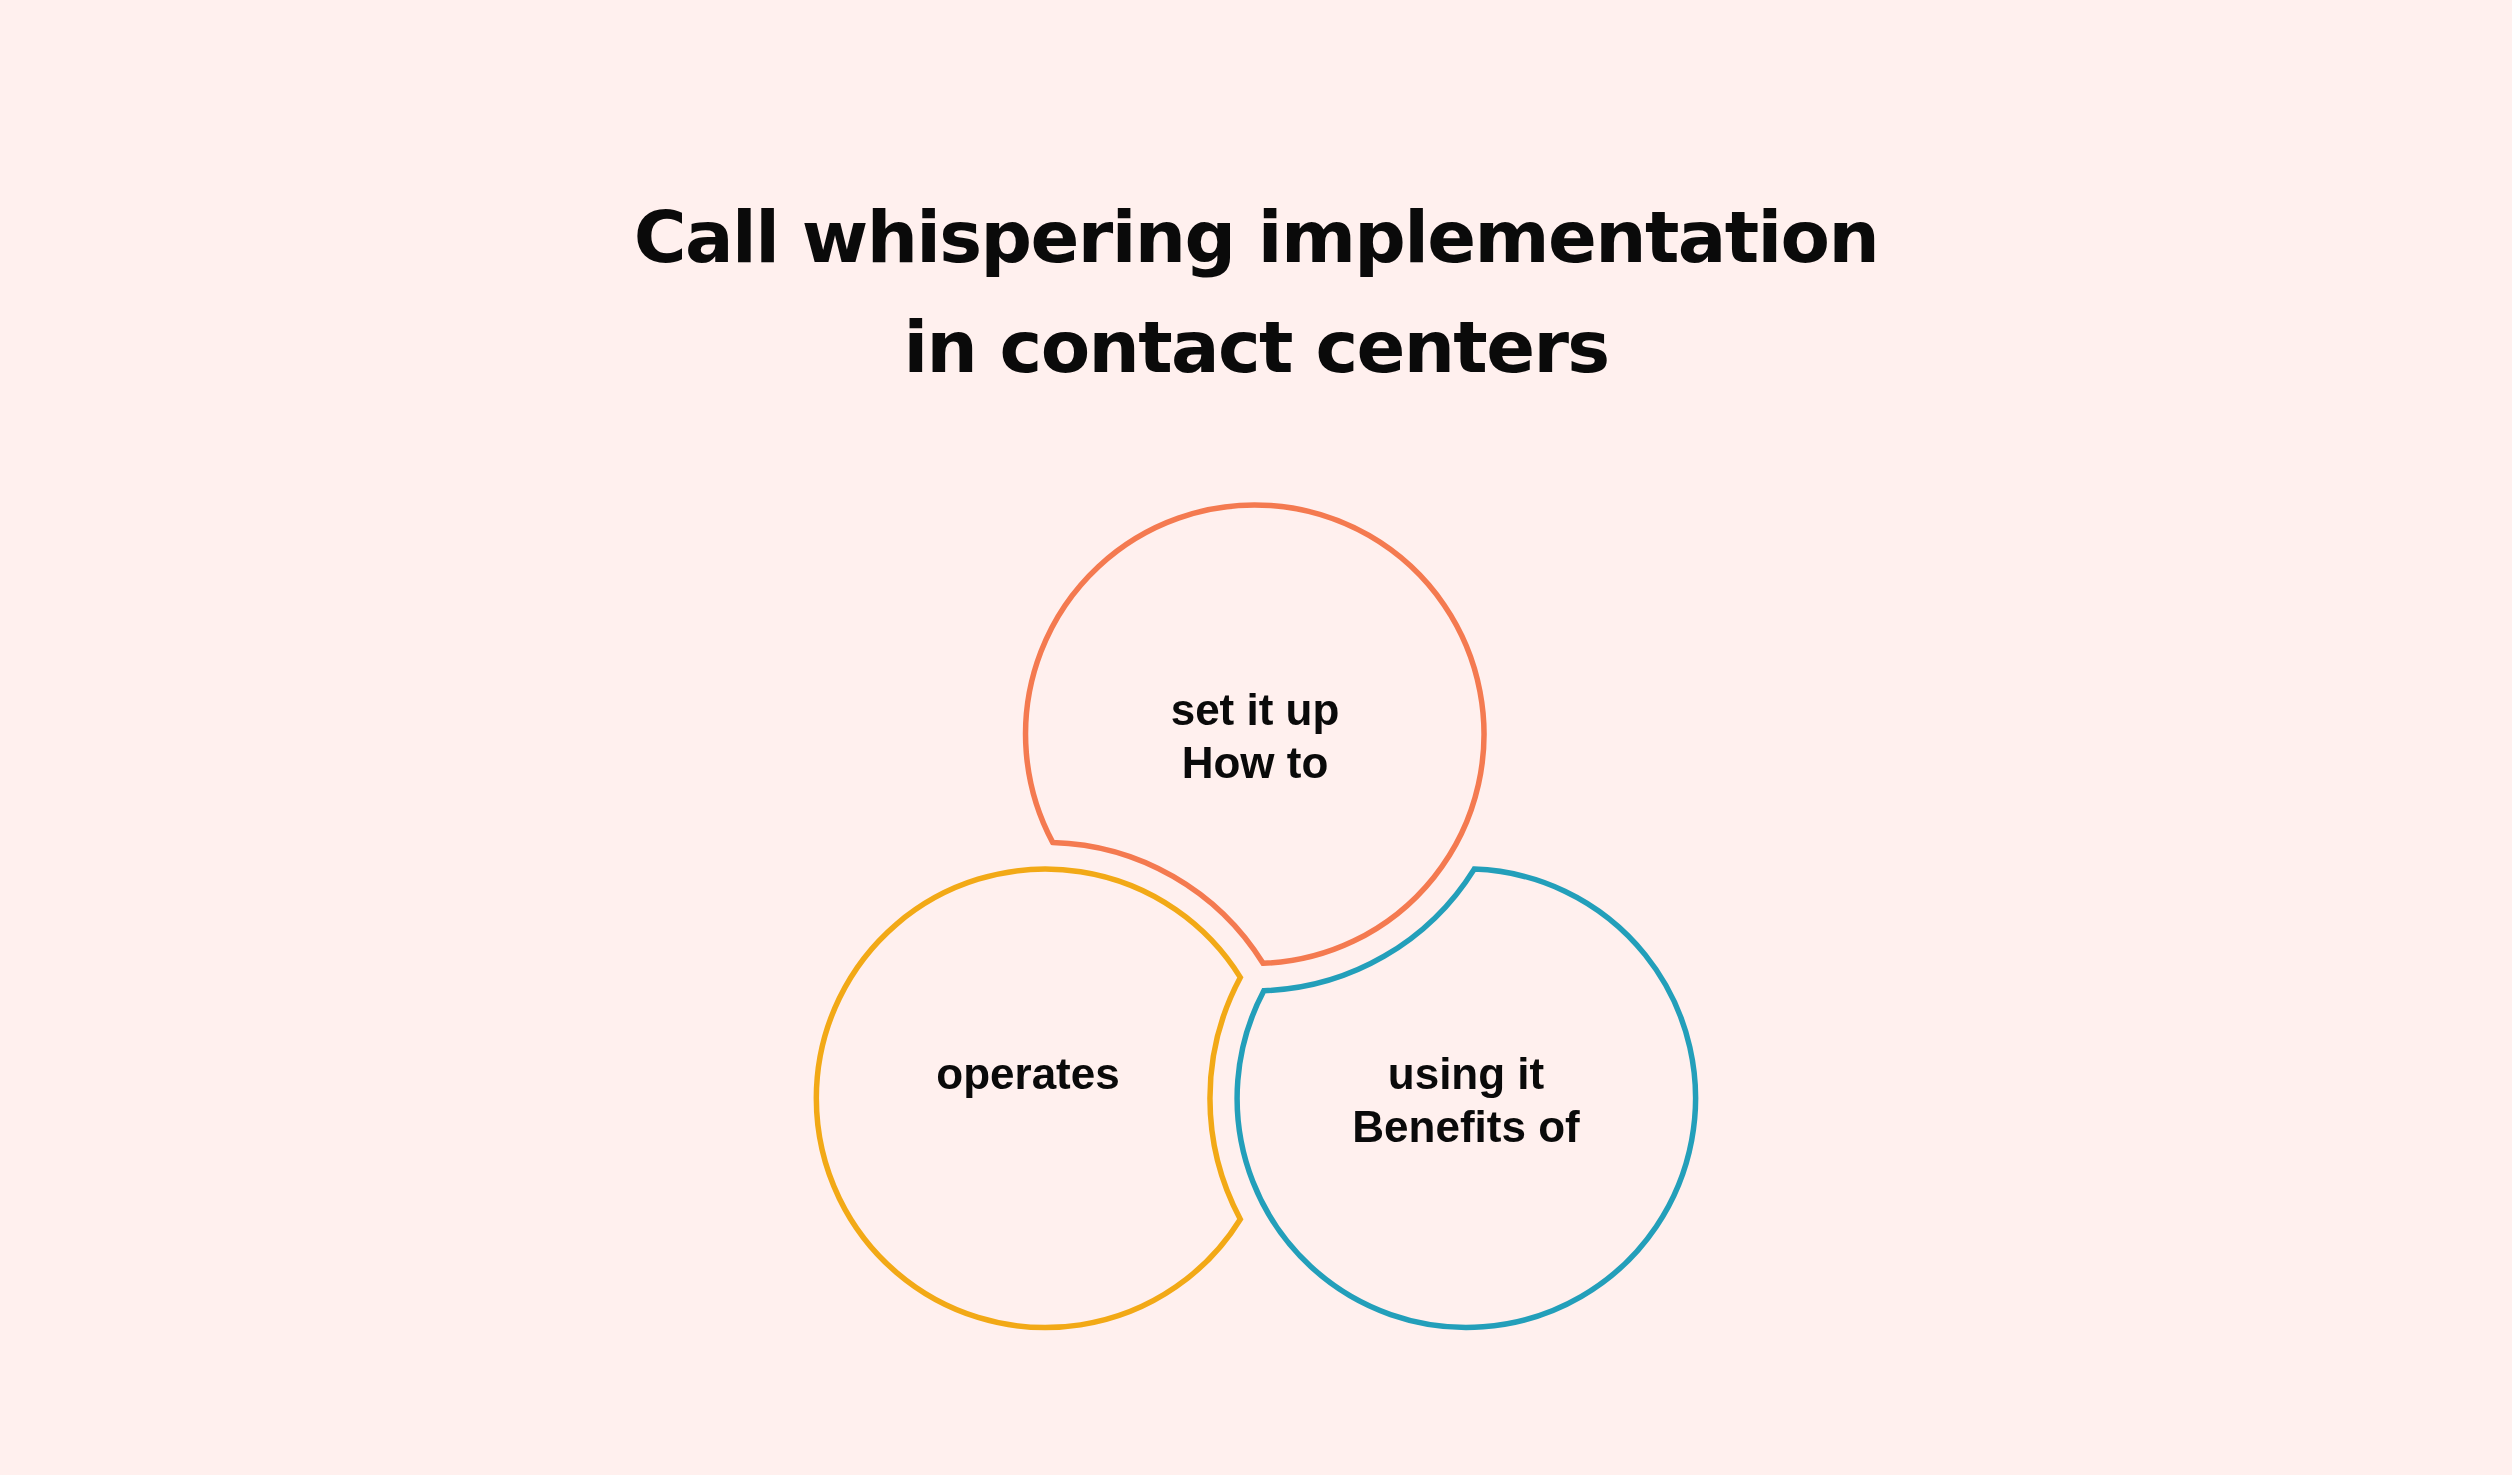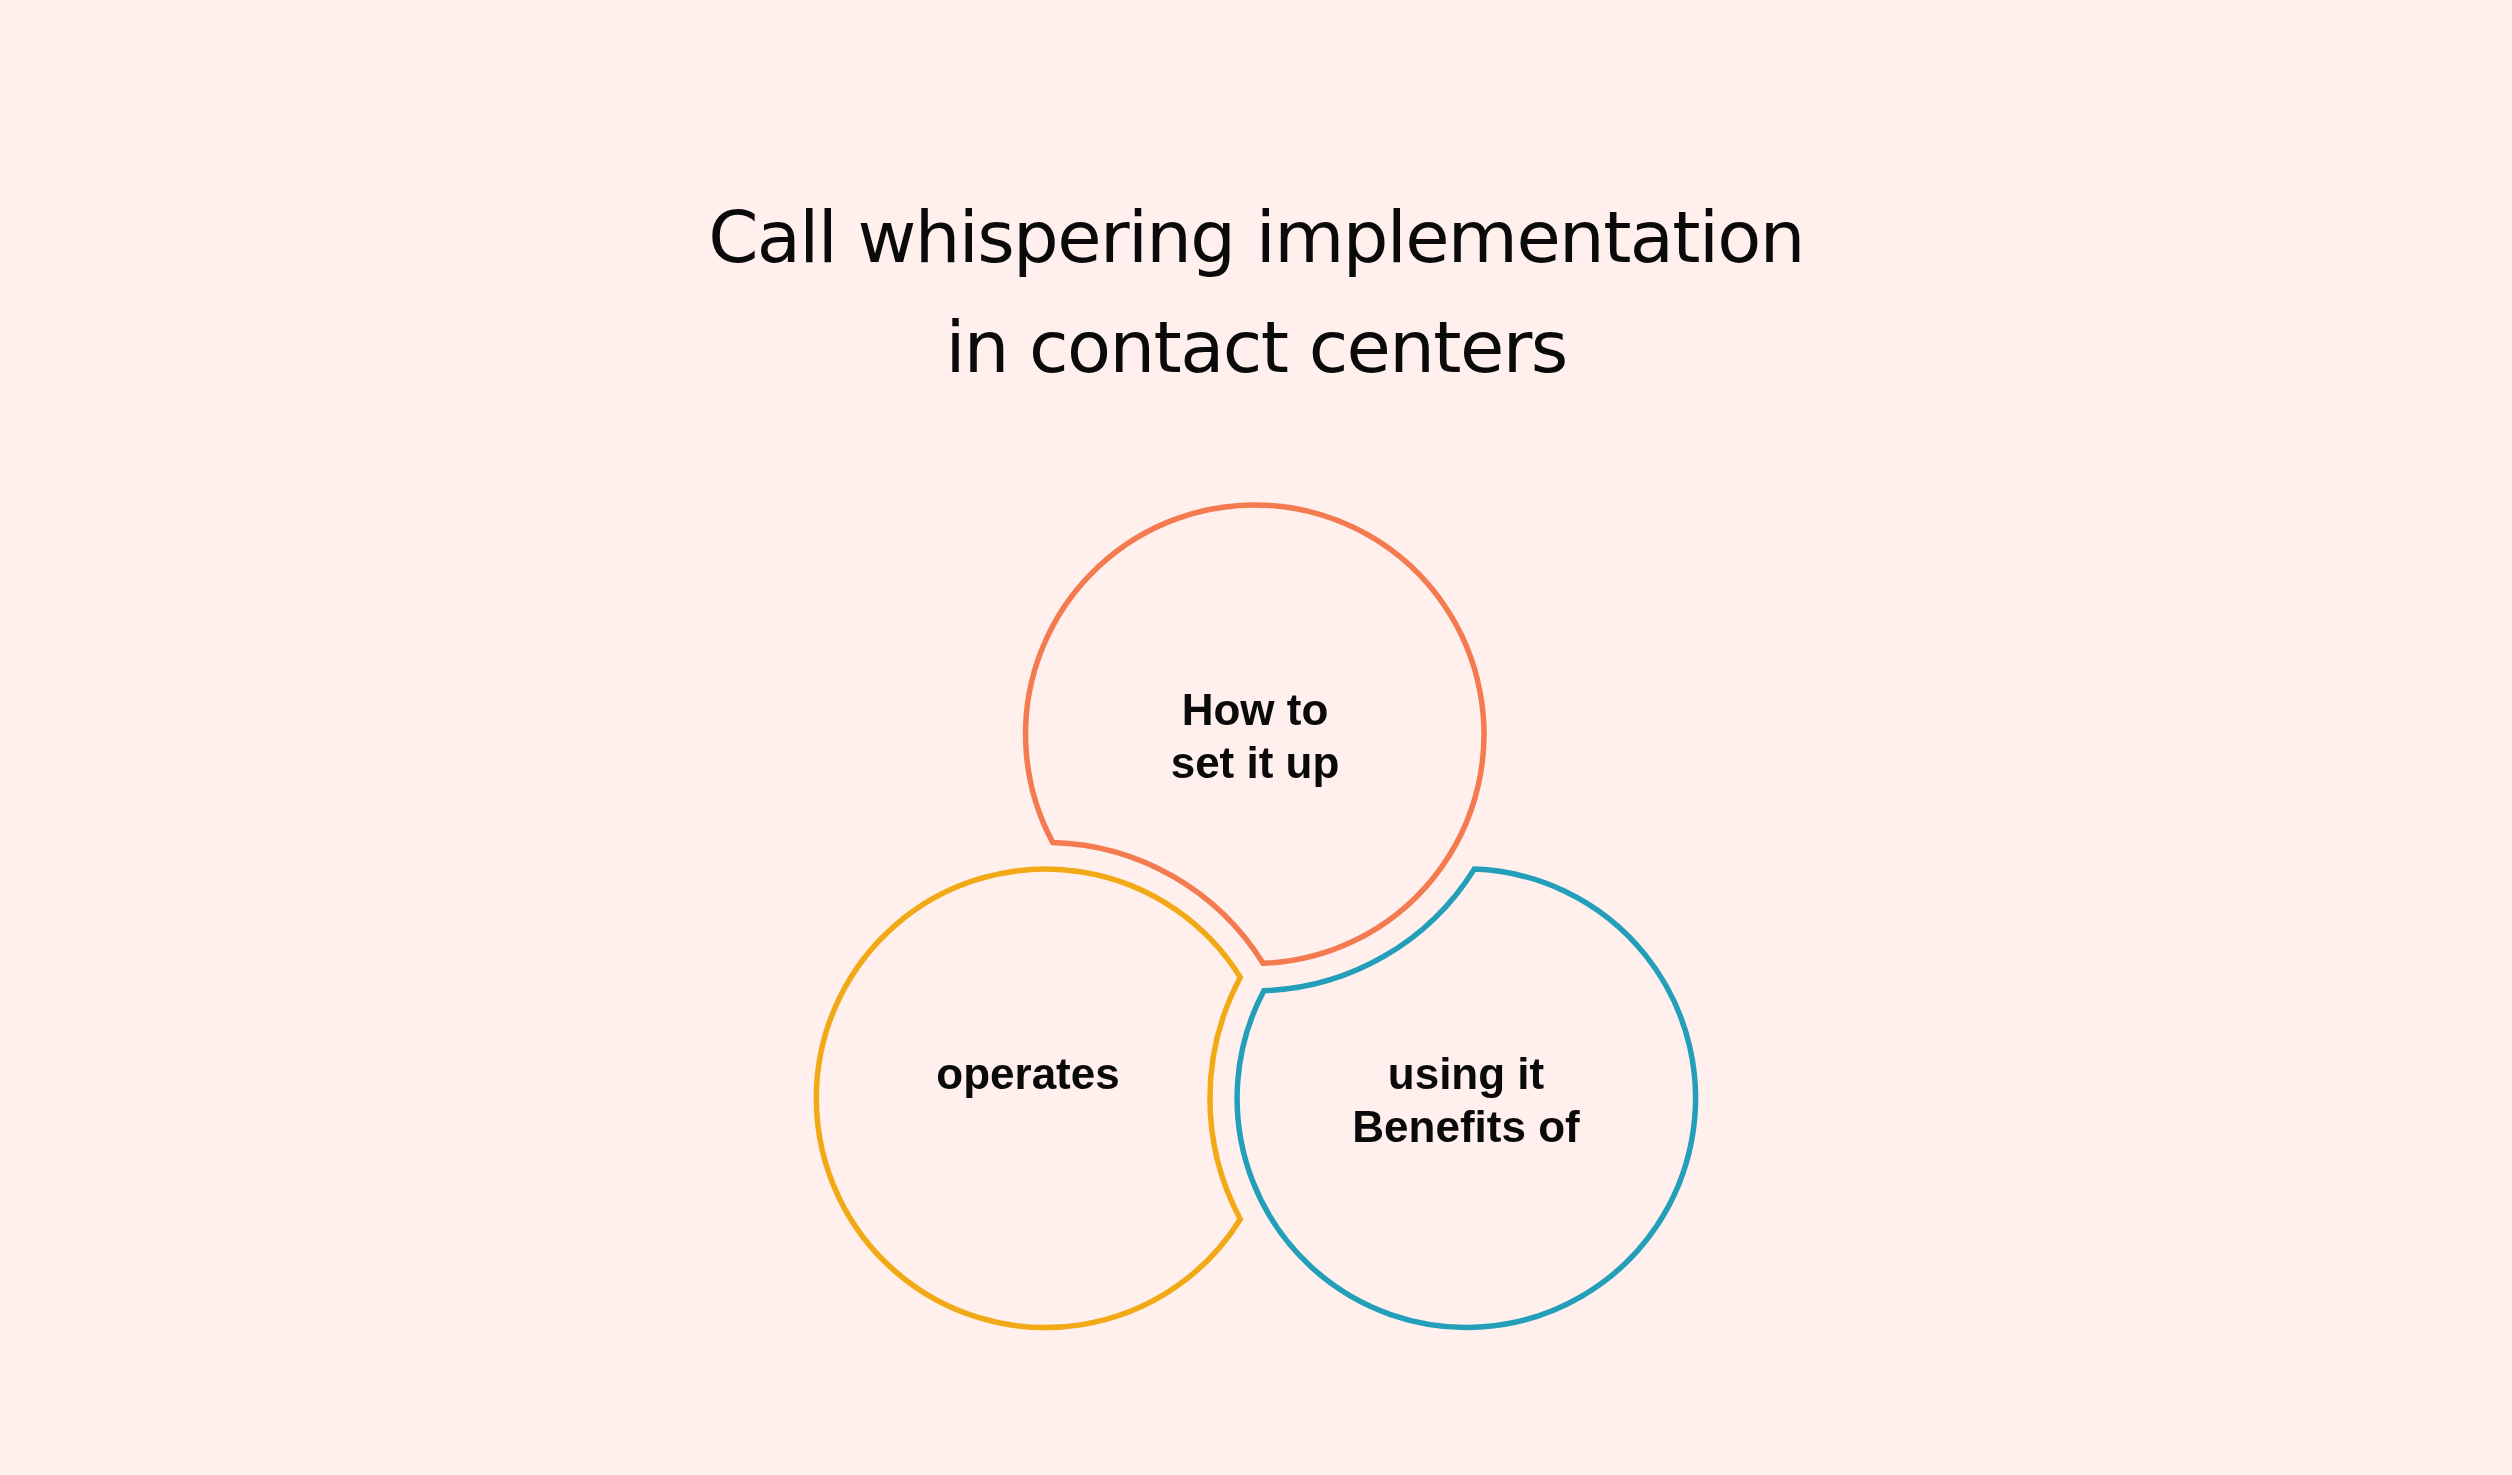--- a/index.html
+++ b/index.html
@@ -6,21 +6,21 @@
     body {
       width: 2512px; height: 1476px;
       background: #FFF0EE;
       position: relative; overflow: hidden;
       font-family: "Liberation Sans", "DejaVu Sans", sans-serif;
     }
     .title {
       position: absolute; left: 0; top: 182px; width: 2512px;
       text-align: center; color: #0a0a0a;
       font-family: "DejaVu Sans", "Liberation Sans", sans-serif;
-      font-weight: normal; font-size: 72px; line-height: 110px;
+      font-weight: bold; font-size: 72px; line-height: 110px;
       letter-spacing: -1.6px;
     }
     .title span { display: block; }
     svg.diagram { position: absolute; left: 0; top: 0; }
     .label {
       position: absolute; width: 330px; margin-left: -165px;
       text-align: center; color: #0a0a0a;
       font-family: "Liberation Sans", sans-serif;
       font-weight: bold; font-size: 44px; line-height: 53px;
     }
@@ -37,22 +37,22 @@
 <svg class="diagram" width="2512" height="1476" viewBox="0 0 3200 1880">
 
   <path d="M 1341 1073 A 292 292 0 1 1 1609 1227 A 326 326 0 0 0 1341 1073 Z" fill="none" stroke="#F47A50" stroke-width="7" stroke-linejoin="miter"></path>
 
   <path d="M 1580 1245 A 292 292 0 1 0 1580 1553 A 326 326 0 0 1 1580 1245 Z" fill="none" stroke="#F2A916" stroke-width="7" stroke-linejoin="miter"></path>
 
   <path d="M 1878 1107 A 292 292 0 1 1 1610 1262 A 329 329 0 0 0 1878 1107 Z" fill="none" stroke="#239FBA" stroke-width="7" stroke-linejoin="miter"></path>
 </svg>
 
 <div class="label" style="left:1255px; top:683px;">
+  <span>set it up</span>
   <span>How to</span>
-  <span>set it up</span>
 </div>
 
 <div class="label" style="left:1028px; top:1047px;">
   <span>operates</span>
 </div>
 
 <div class="label" style="left:1466px; top:1047px;">
   <span>using it</span>
   <span>Benefits of</span>
 </div>

